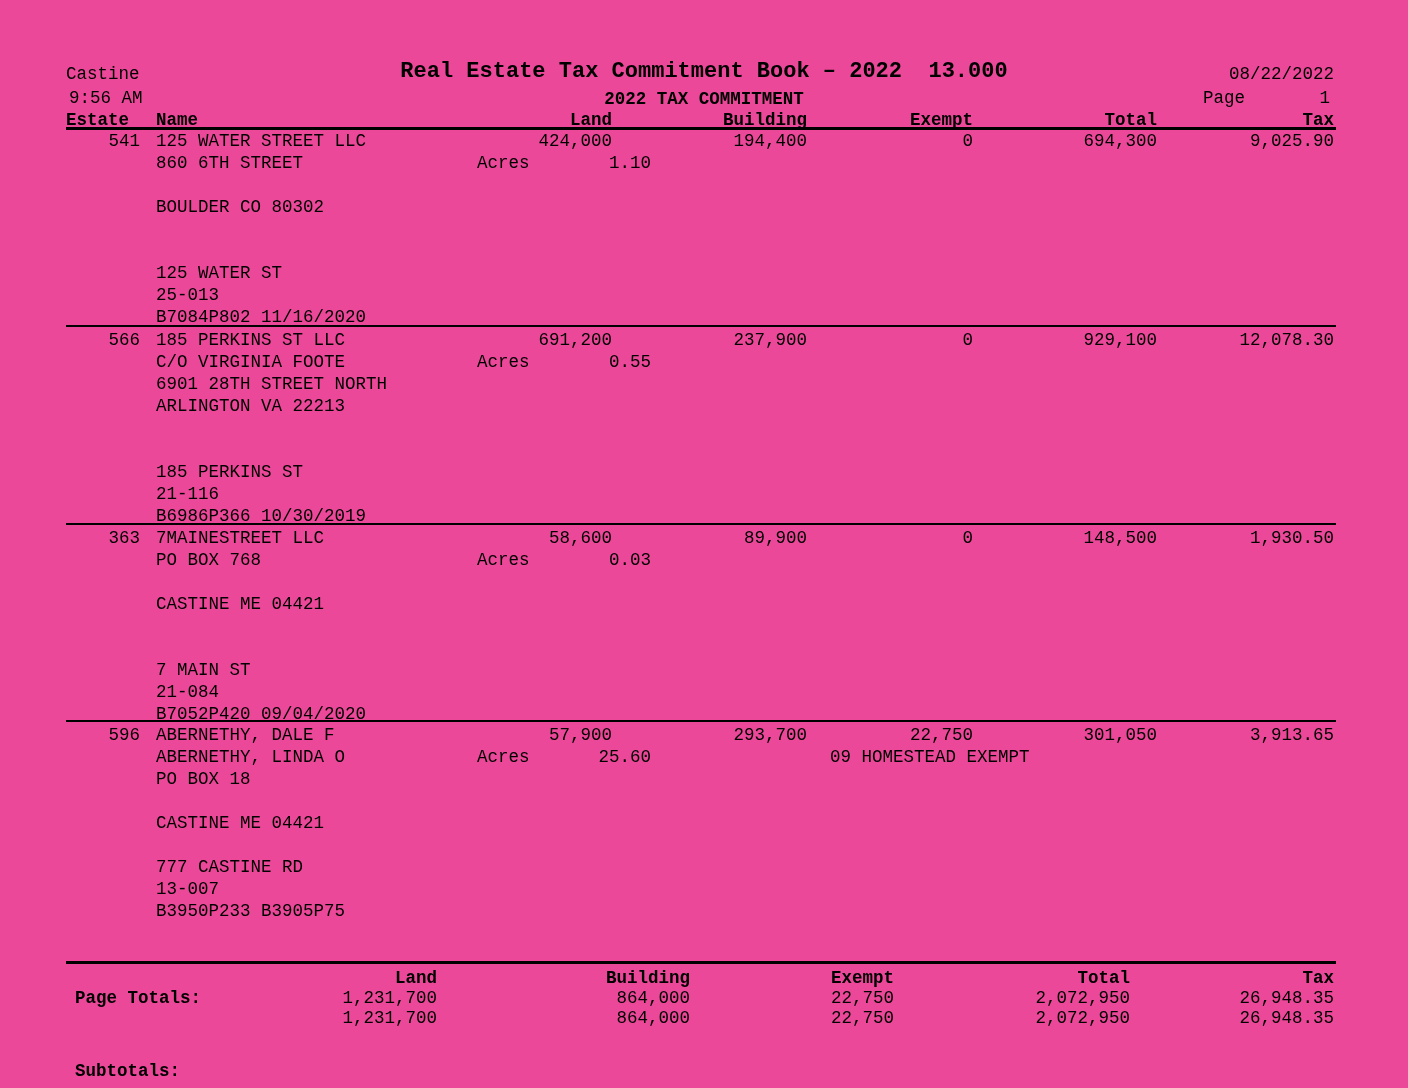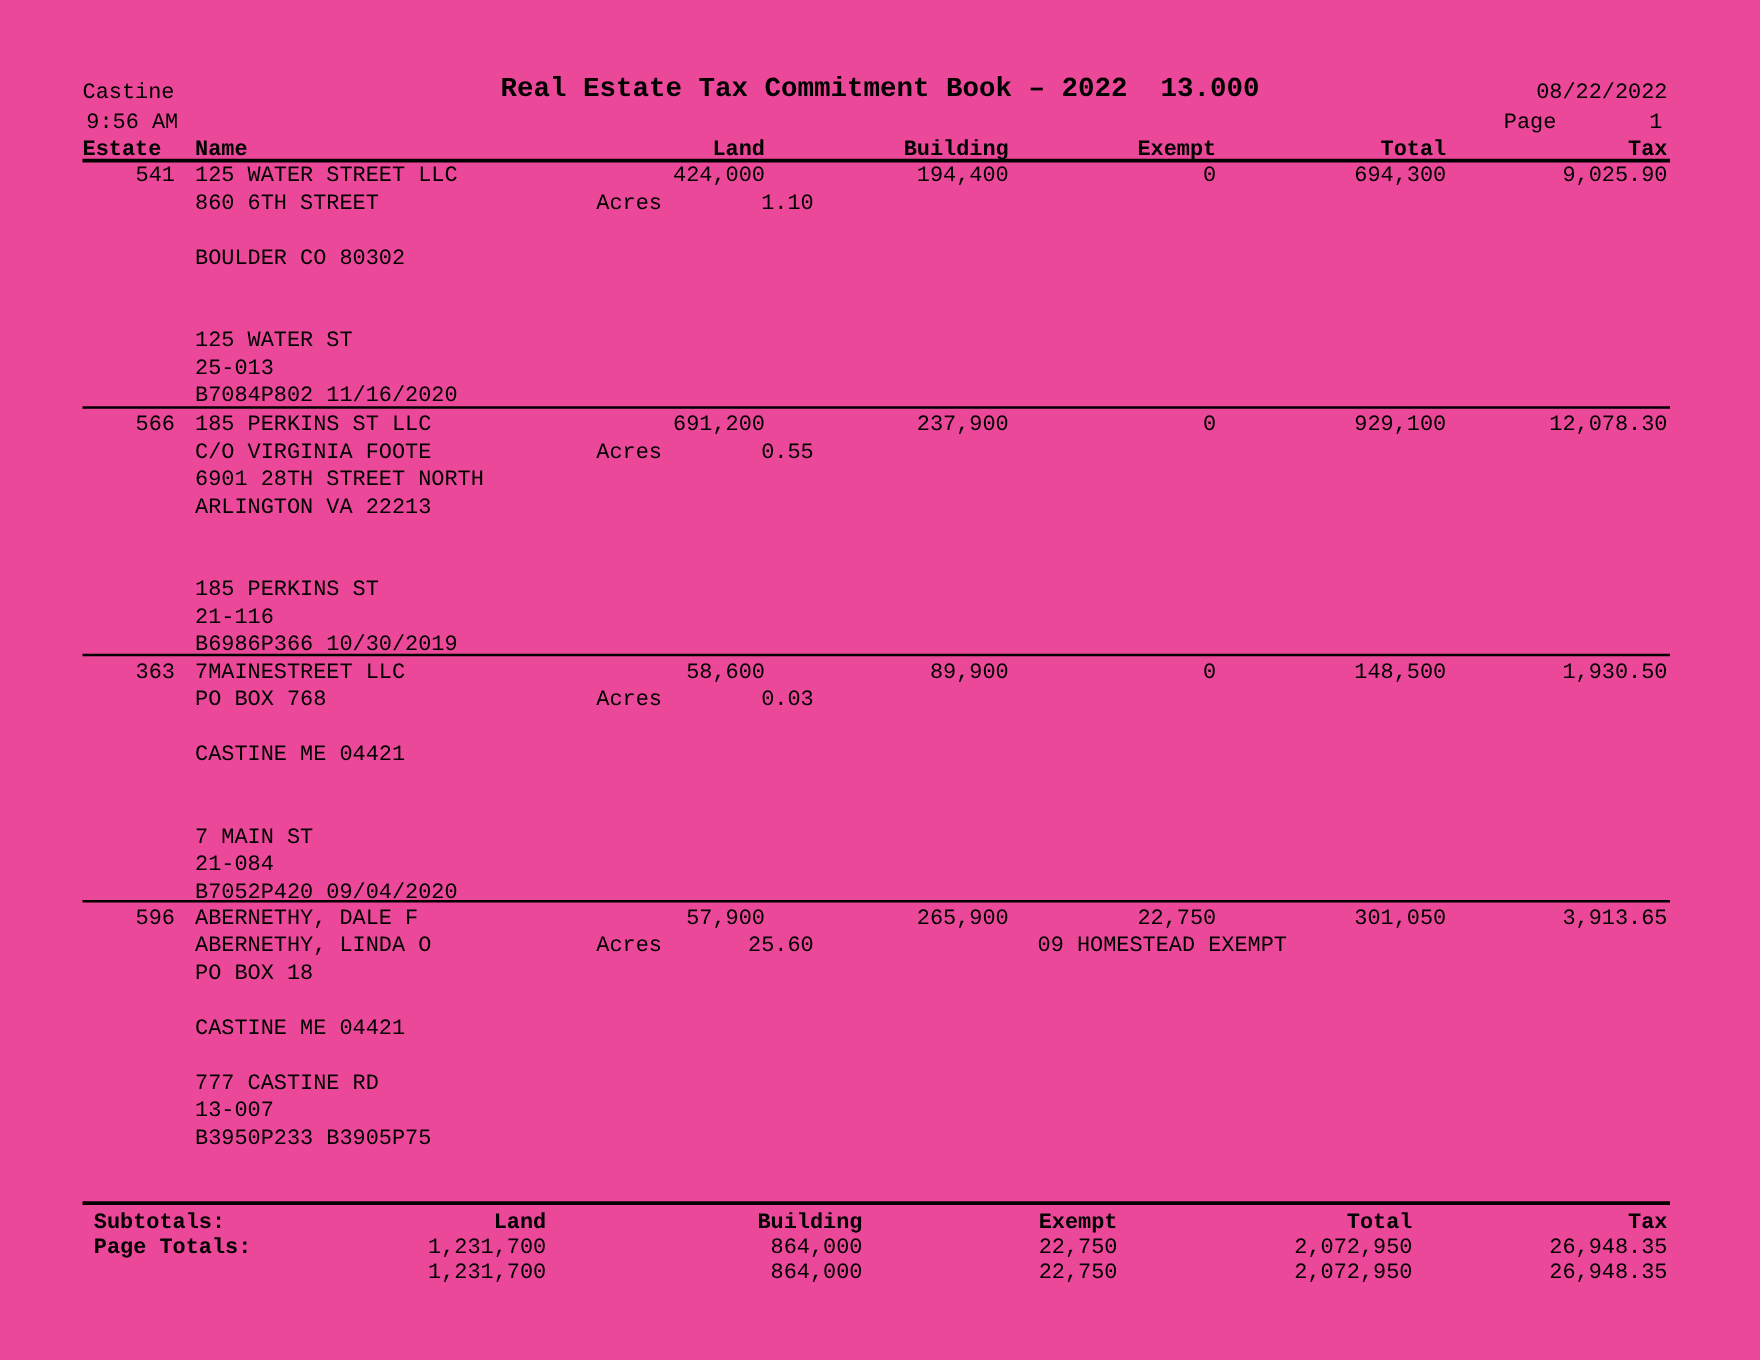--- a/index.html
+++ b/index.html
@@ -28,20 +28,21 @@
   .tlabel{left:75px}
 </style>
 </head>
 <body>
 
 <div class="page">
 
   <span class="t" style="left:66px;top:63px">Castine</span>
   <span class="t" style="left:69px;top:87px">9:56 AM</span>
   <span class="t b ctr title" style="top:61px">Real Estate Tax Commitment Book – 2022  13.000</span>
+  <span class="t b ctr" style="top:88px">2022 TAX COMMITMENT</span>
   <span class="t" style="right:74px;top:63px">08/22/2022</span>
   <span class="t" style="left:1203px;top:87px">Page</span>
   <span class="t" style="right:78px;top:87px">1</span>
 
   <span class="t b h-acct" style="top:109px">Estate</span>
   <span class="t b h-name" style="top:109px">Name</span>
   <span class="t b c-land" style="top:109px">Land</span>
   <span class="t b c-bldg" style="top:109px">Building</span>
   <span class="t b c-ex" style="top:109px">Exempt</span>
   <span class="t b c-tot" style="top:109px">Total</span>
@@ -115,21 +116,21 @@
     <span class="t c-name l8">21-084</span>
     <span class="t c-name l9">B7052P420 09/04/2020</span>
   </div>
 
   <div class="rule" style="top:720px;height:2px"></div>
 
   <div class="rec" style="top:722px">
     <span class="t c-acct l1">596</span>
     <span class="t c-name l1">ABERNETHY, DALE F</span>
     <span class="t c-land l1">57,900</span>
-    <span class="t c-bldg l1">265,900</span>
+    <span class="t c-bldg l1">293,700</span>
     <span class="t c-ex l1">22,750</span>
     <span class="t c-tot l1">301,050</span>
     <span class="t c-tax l1">3,913.65</span>
     <span class="t c-name l2">ABERNETHY, LINDA O</span>
     <span class="t c-acres-l l2">Acres</span>
     <span class="t c-acres-v l2">25.60</span>
     <span class="t c-exdesc l2">09 HOMESTEAD EXEMPT</span>
     <span class="t c-name l3">PO BOX 18</span>
     <span class="t c-name l4"></span>
     <span class="t c-name l5">CASTINE ME 04421</span>
@@ -147,20 +148,20 @@
   <span class="t b tc-tot" style="top:967px">Total</span>
   <span class="t b tc-tax" style="top:967px">Tax</span>
 
   <span class="t b tlabel" style="top:987px">Page Totals:</span>
   <span class="t tc-land" style="top:987px">1,231,700</span>
   <span class="t tc-bldg" style="top:987px">864,000</span>
   <span class="t tc-ex" style="top:987px">22,750</span>
   <span class="t tc-tot" style="top:987px">2,072,950</span>
   <span class="t tc-tax" style="top:987px">26,948.35</span>
 
-  <span class="t b tlabel" style="top:967px">Subtotals:</span>
+  <span class="t b tlabel" style="top:1060px">Subtotals:</span>
   <span class="t tc-land" style="top:1007px">1,231,700</span>
   <span class="t tc-bldg" style="top:1007px">864,000</span>
   <span class="t tc-ex" style="top:1007px">22,750</span>
   <span class="t tc-tot" style="top:1007px">2,072,950</span>
   <span class="t tc-tax" style="top:1007px">26,948.35</span>
 
 </div>
 
 </body></html>

